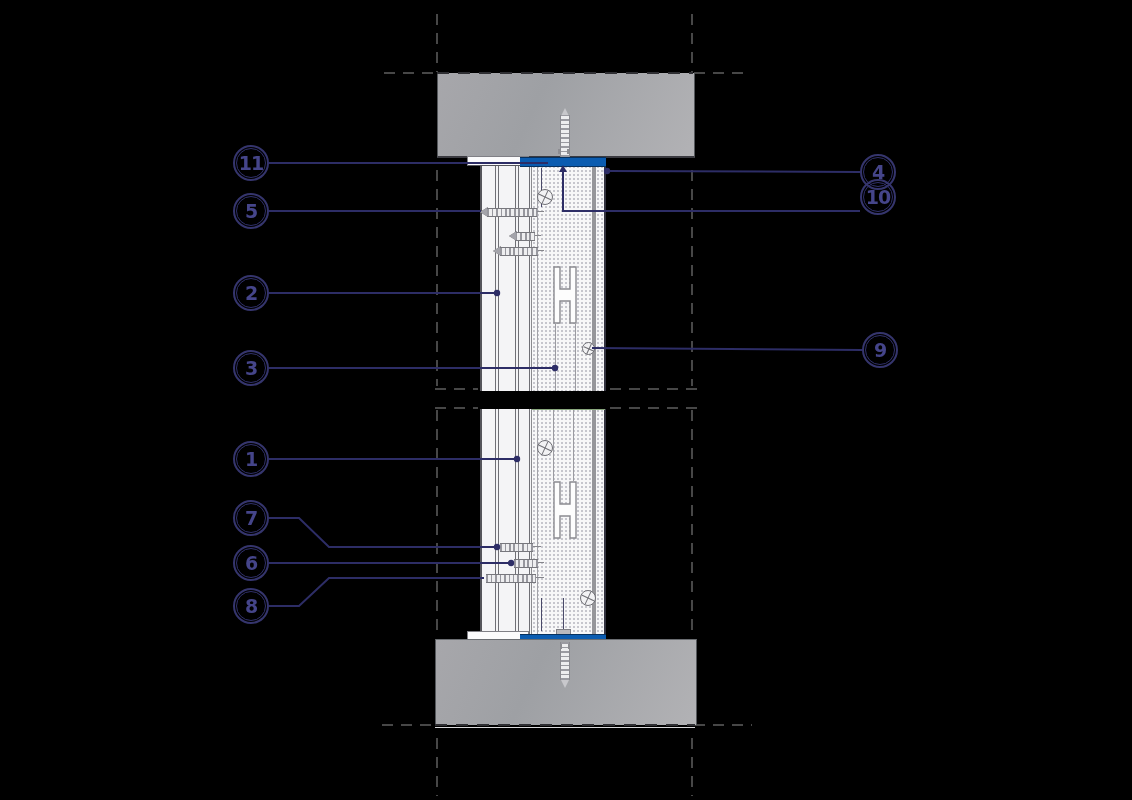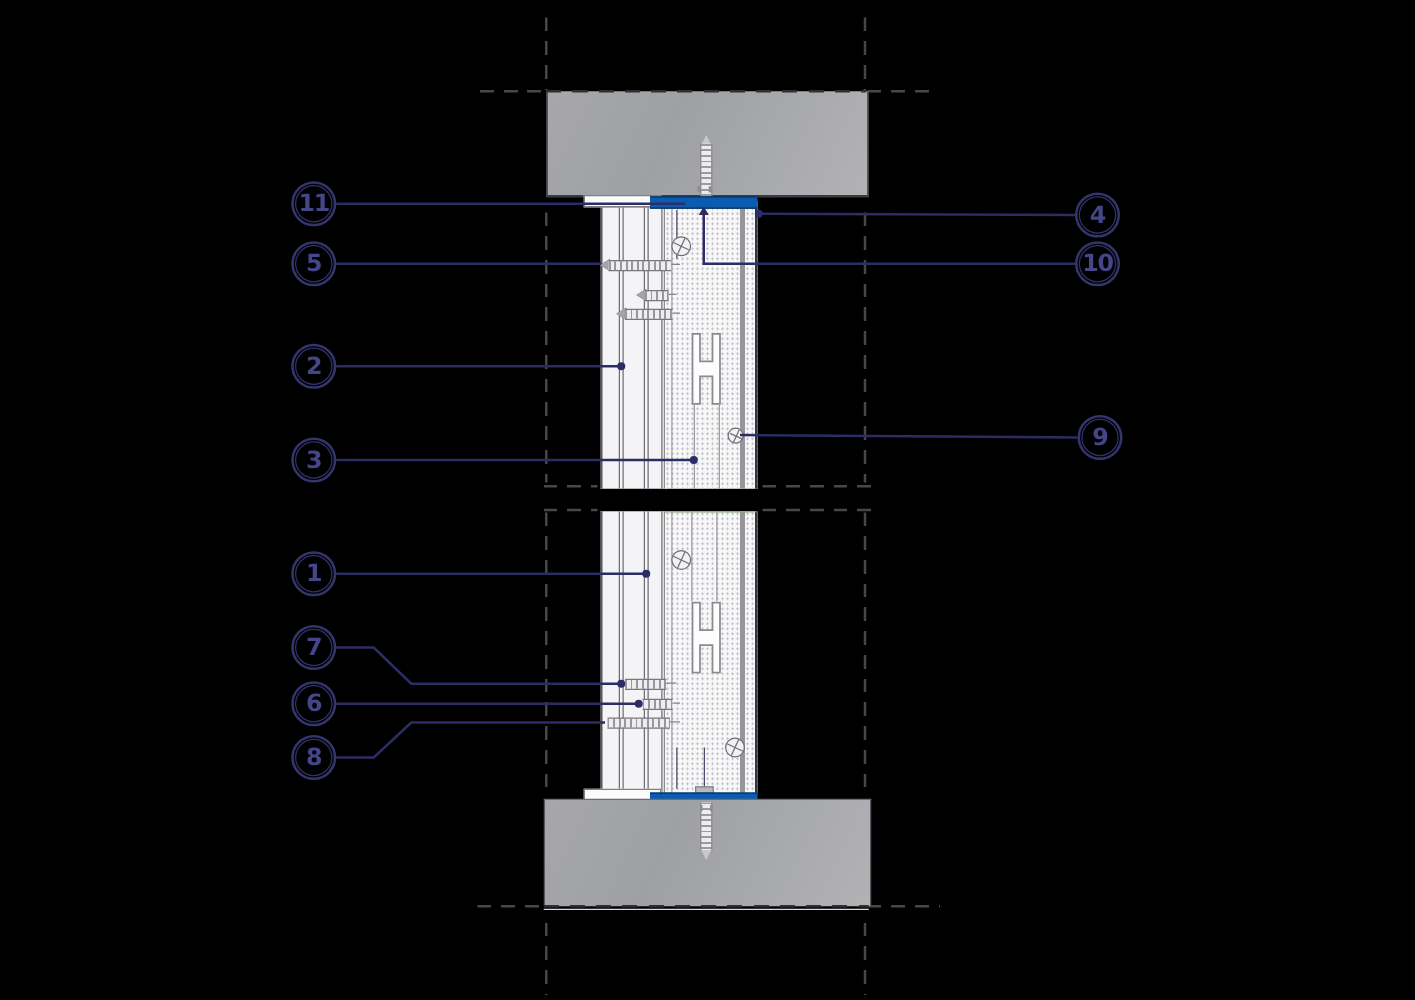--- a/index.html
+++ b/index.html
@@ -220,20 +220,20 @@
     </div>
   <div class="abs callout" style="left:233px;top:545px">
       <span>6</span>
     </div>
   <div class="abs callout" style="left:233px;top:588px">
       <span>8</span>
     </div>
   <div class="abs callout" style="left:860px;top:154px">
       <span>4</span>
     </div>
-  <div class="abs callout" style="left:860px;top:193px">
+  <div class="abs callout" style="left:860px;top:179px">
       <span>10</span>
     </div>
   <div class="abs callout" style="left:862px;top:332px">
       <span>9</span>
     </div>
 
 </div>
 
 </body></html>

